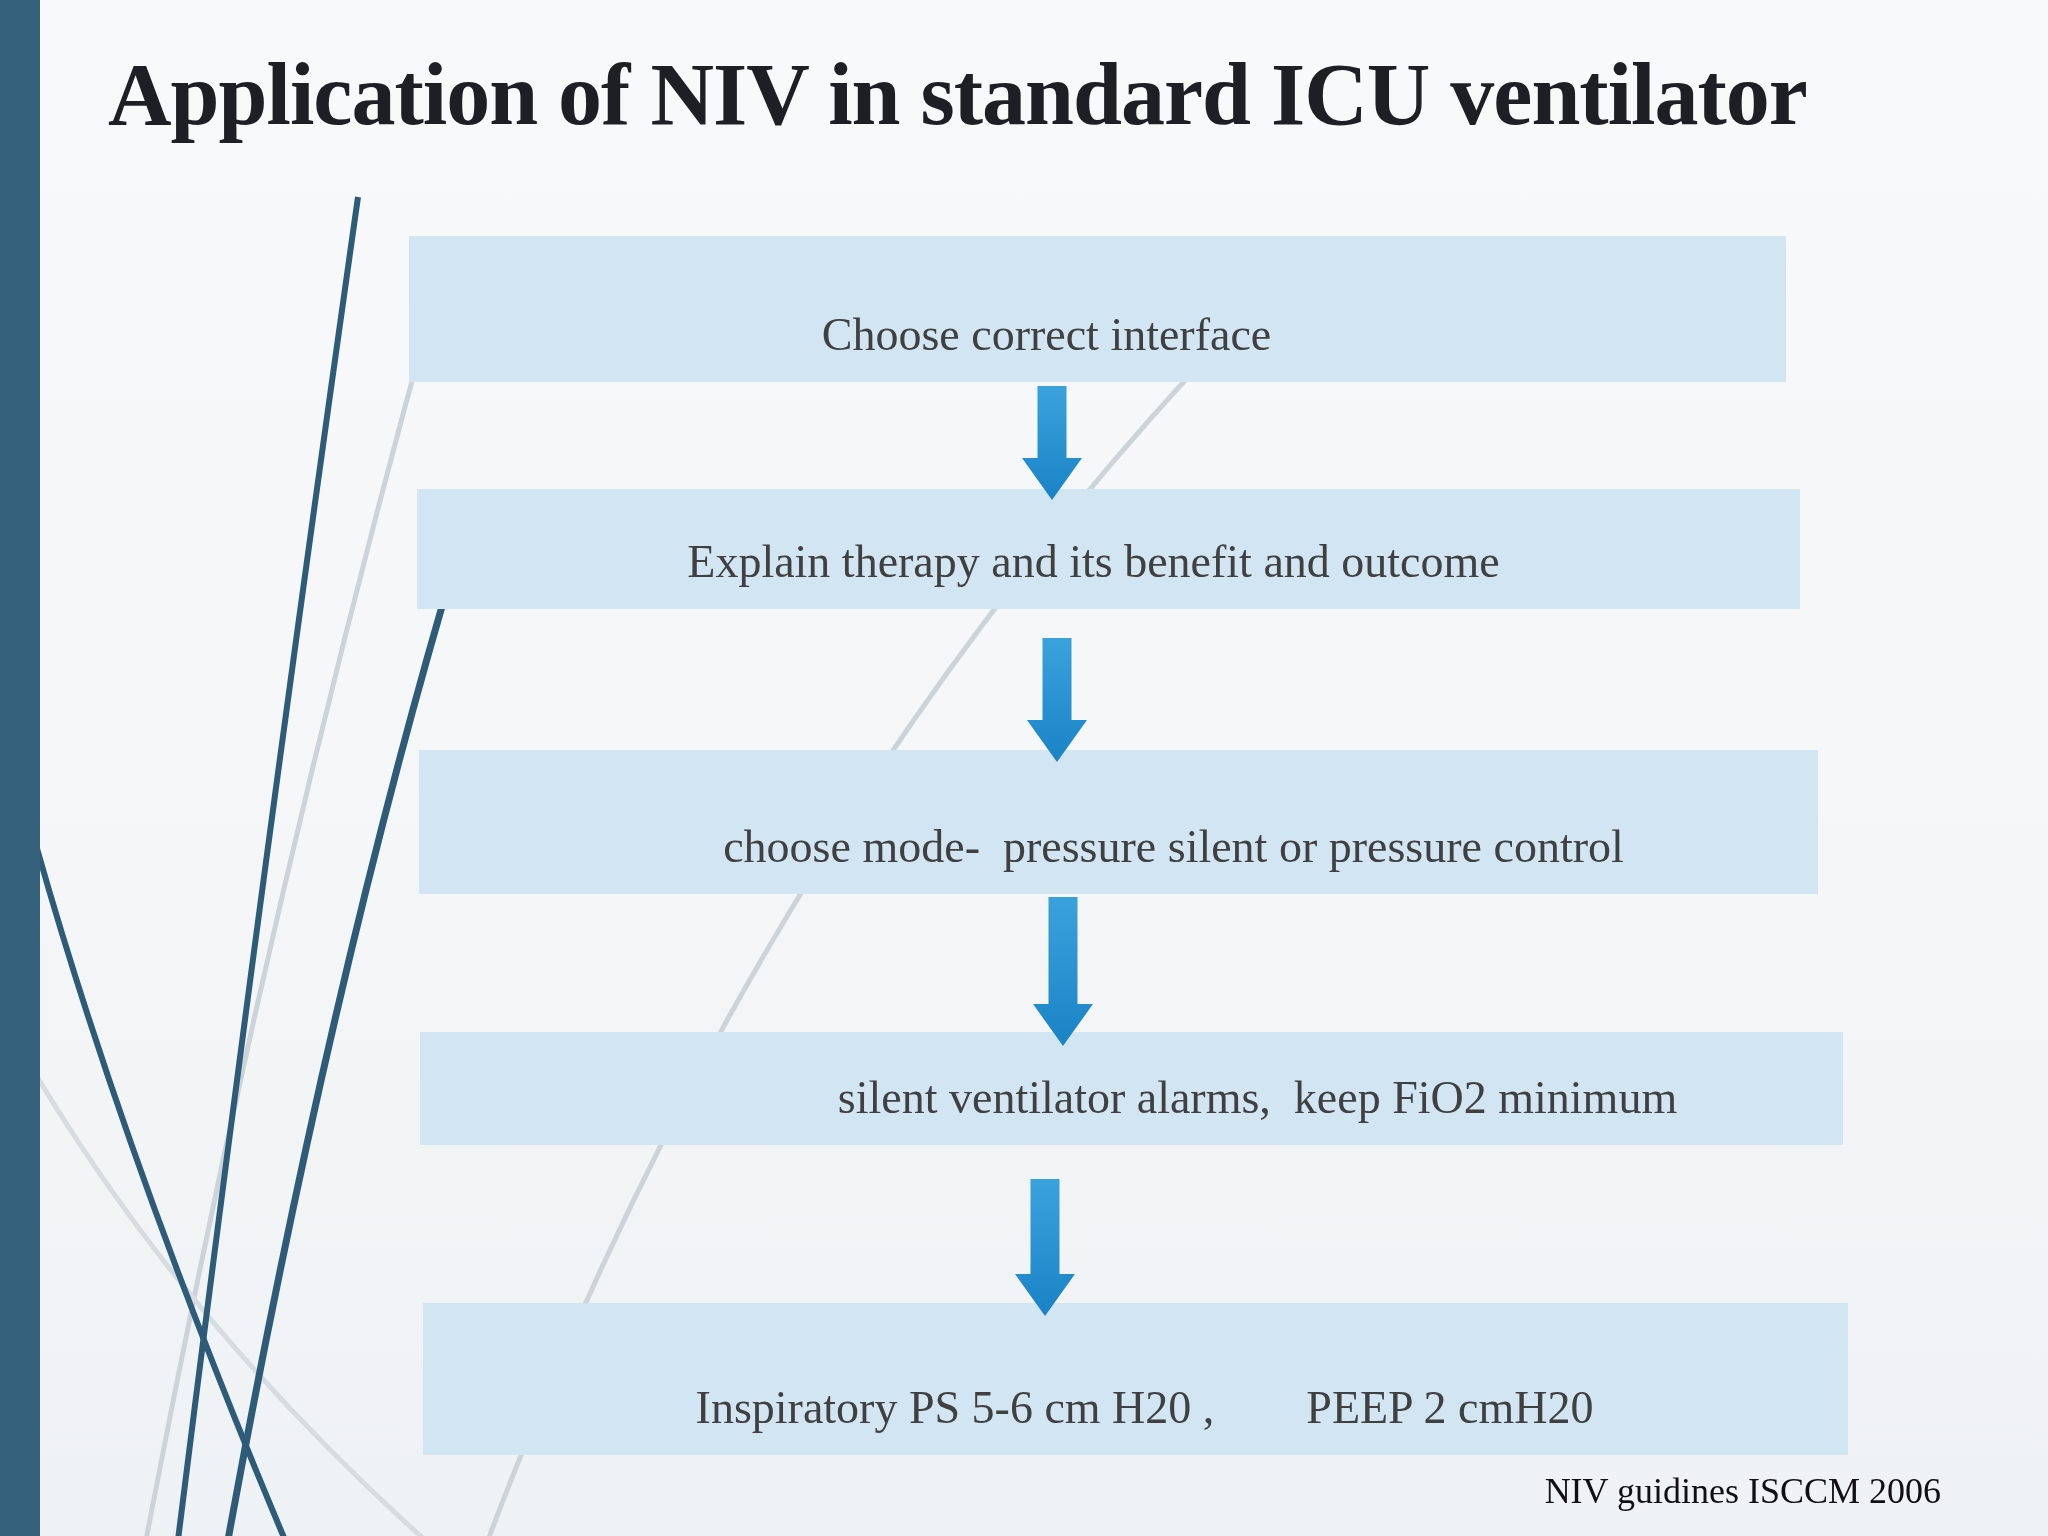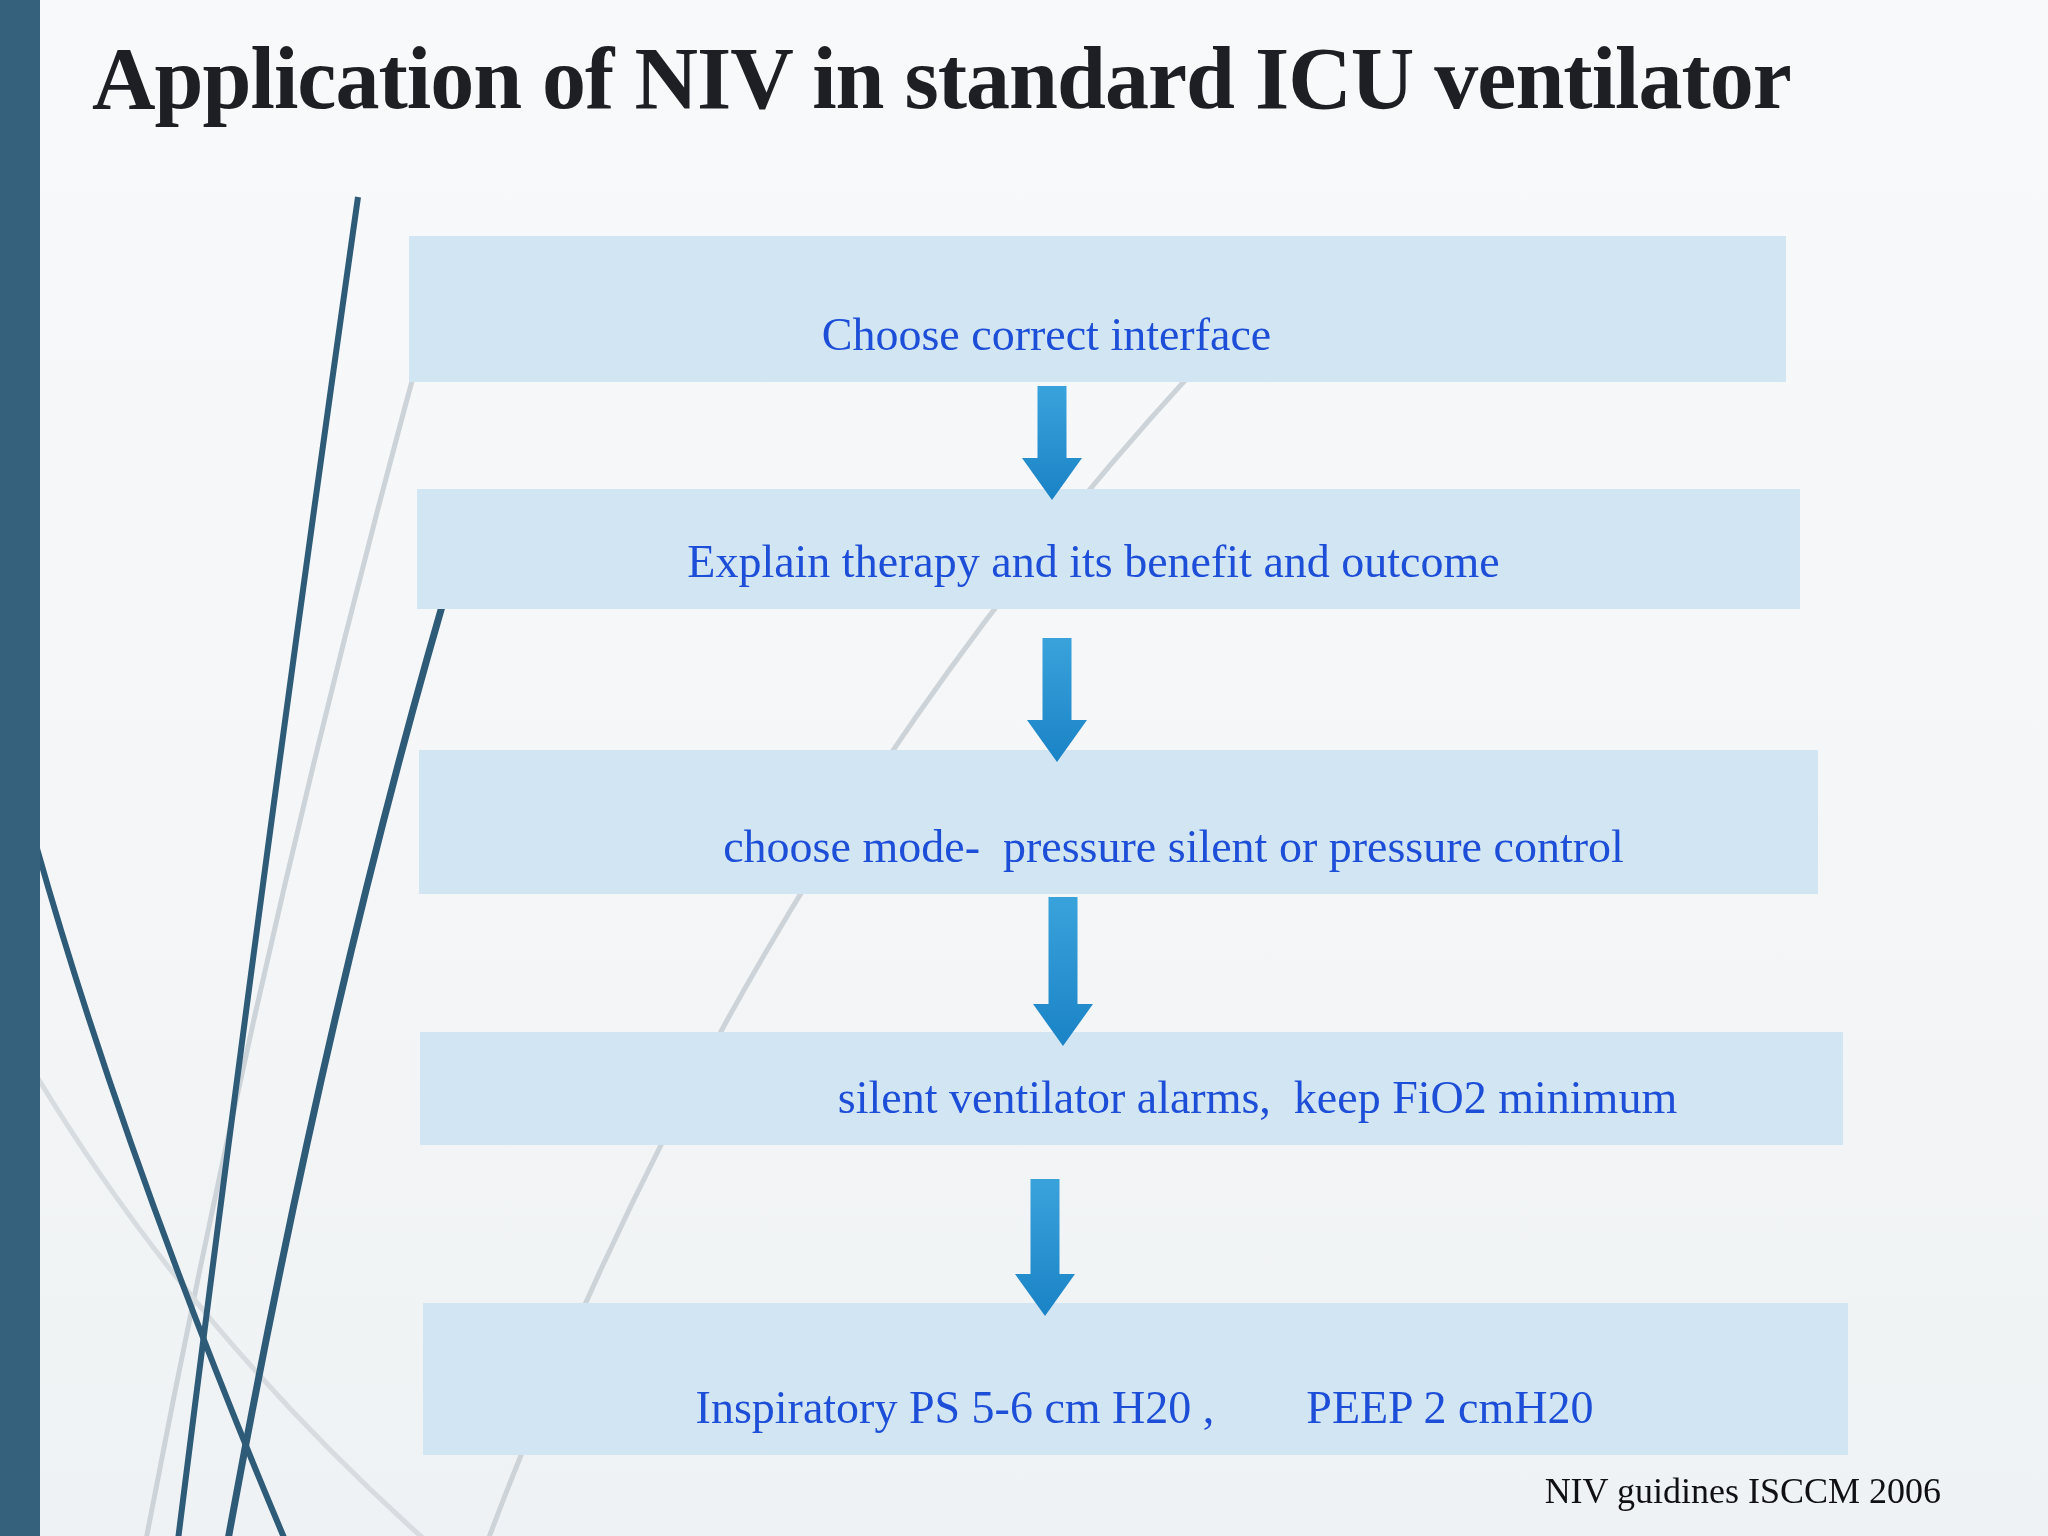--- a/index.html
+++ b/index.html
@@ -23,41 +23,41 @@
   }
   .swoosh {
     position: absolute;
     left: 0; top: 0;
     z-index: 1;
   }
   .title {
     position: absolute;
     left: 92px; top: 26px;
     width: 1930px;
-    margin: 0;
+    margin: 16px;
     font-size: 88px;
     font-weight: bold;
     letter-spacing: -1px;
     line-height: 1.2;
     color: #1e1f24;
     white-space: nowrap;
     z-index: 4;
   }
   .box {
     position: absolute;
     background: #d2e5f3;
     display: flex;
     align-items: flex-end;
     justify-content: center;
     z-index: 2;
   }
   .box-label {
     font-size: 46px;
     line-height: 1.15;
-    color: #1d4ed8;
+    color: #404040;
     padding-bottom: 20px;
     white-space: pre;
   }
   .box1 { left: 409px; top: 236px; width: 1377px; height: 146px; }
   .box1 .box-label { transform: translateX(-51px); }
   .box2 { left: 417px; top: 489px; width: 1383px; height: 120px; }
   .box2 .box-label { transform: translateX(-15px); }
   .box3 { left: 419px; top: 750px; width: 1399px; height: 144px; }
   .box3 .box-label { transform: translateX(55px); }
   .box4 { left: 420px; top: 1032px; width: 1423px; height: 113px; }

